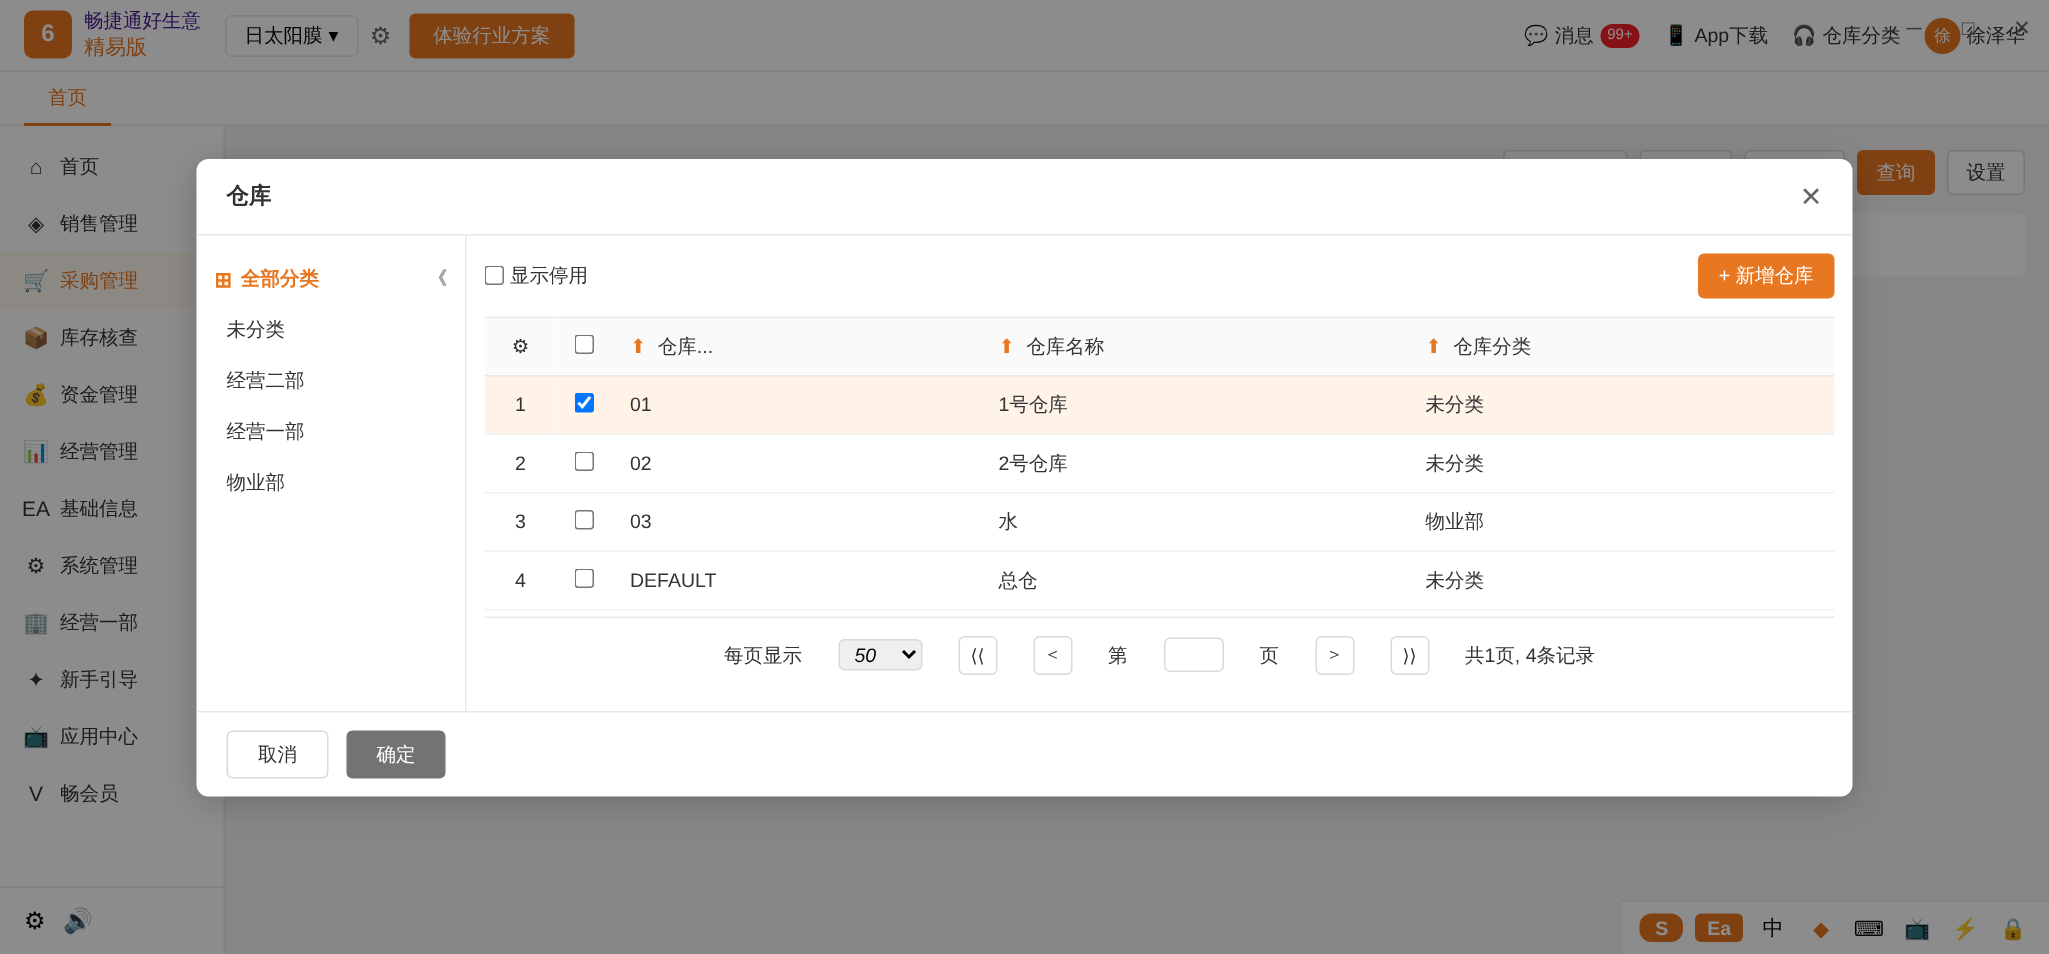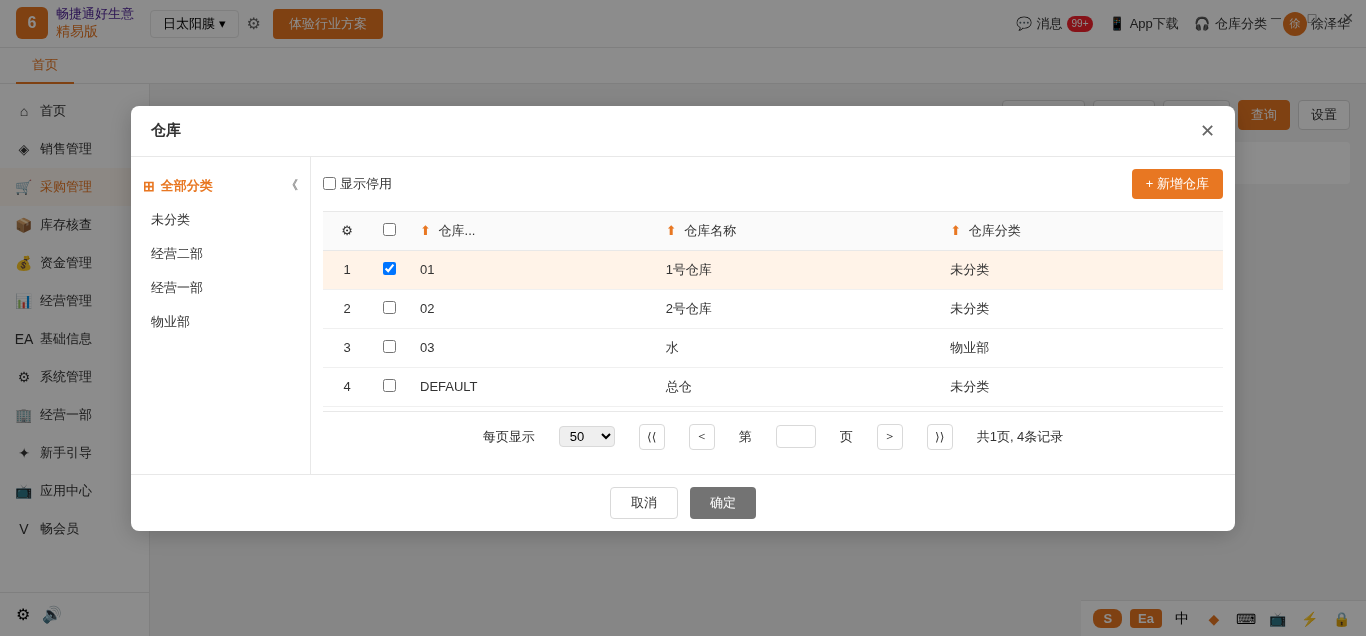--- a/index.html
+++ b/index.html
@@ -164,38 +164,38 @@
     .sort-icon { color: #e87722; margin-right: 4px; }
 
     
     .pagination {
       display: flex; align-items: center; justify-content: center;
       padding: 12px 0; gap: 24px; border-top: 1px solid #e8e8e8; margin-top: 4px;
     }
     .page-size-label { font-size: 13px; color: #333; }
     .page-size-select {
       border: 1px solid #d9d9d9; border-radius: 4px; padding: 1px 6px;
-      font-size: 13px; cursor: pointer;
+      font-size: 13px; cursor: pointer; font-style: italic;
     }
     .page-btn {
       width: 26px; height: 26px; border: 1px solid #d9d9d9; border-radius: 4px;
       background: #fff; cursor: pointer; display: flex; align-items: center; justify-content: center;
       color: #333; font-size: 12px;
     }
     .page-btn:disabled { color: #ccc; cursor: default; }
     .page-input {
       width: 40px; border: 1px solid #d9d9d9; border-radius: 4px;
       padding: 3px 6px; font-size: 13px; text-align: center;
     }
     .page-info { font-size: 13px; color: #333; }
 
     
     .dialog-footer {
       padding: 12px 20px; border-top: 1px solid #e8e8e8;
-      display: flex; justify-content: center; gap: 12px;
+      display: flex; justify-content: flex-start; gap: 12px;
     }
     .btn-cancel {
       padding: 6px 20px; border: 1px solid #d9d9d9; border-radius: 4px;
       background: #fff; cursor: pointer; font-size: 13px; color: #333;
     }
     .btn-confirm {
       padding: 6px 20px; border: none; border-radius: 4px;
       background: #737373; color: #fff; cursor: pointer; font-size: 13px;
     }
 

